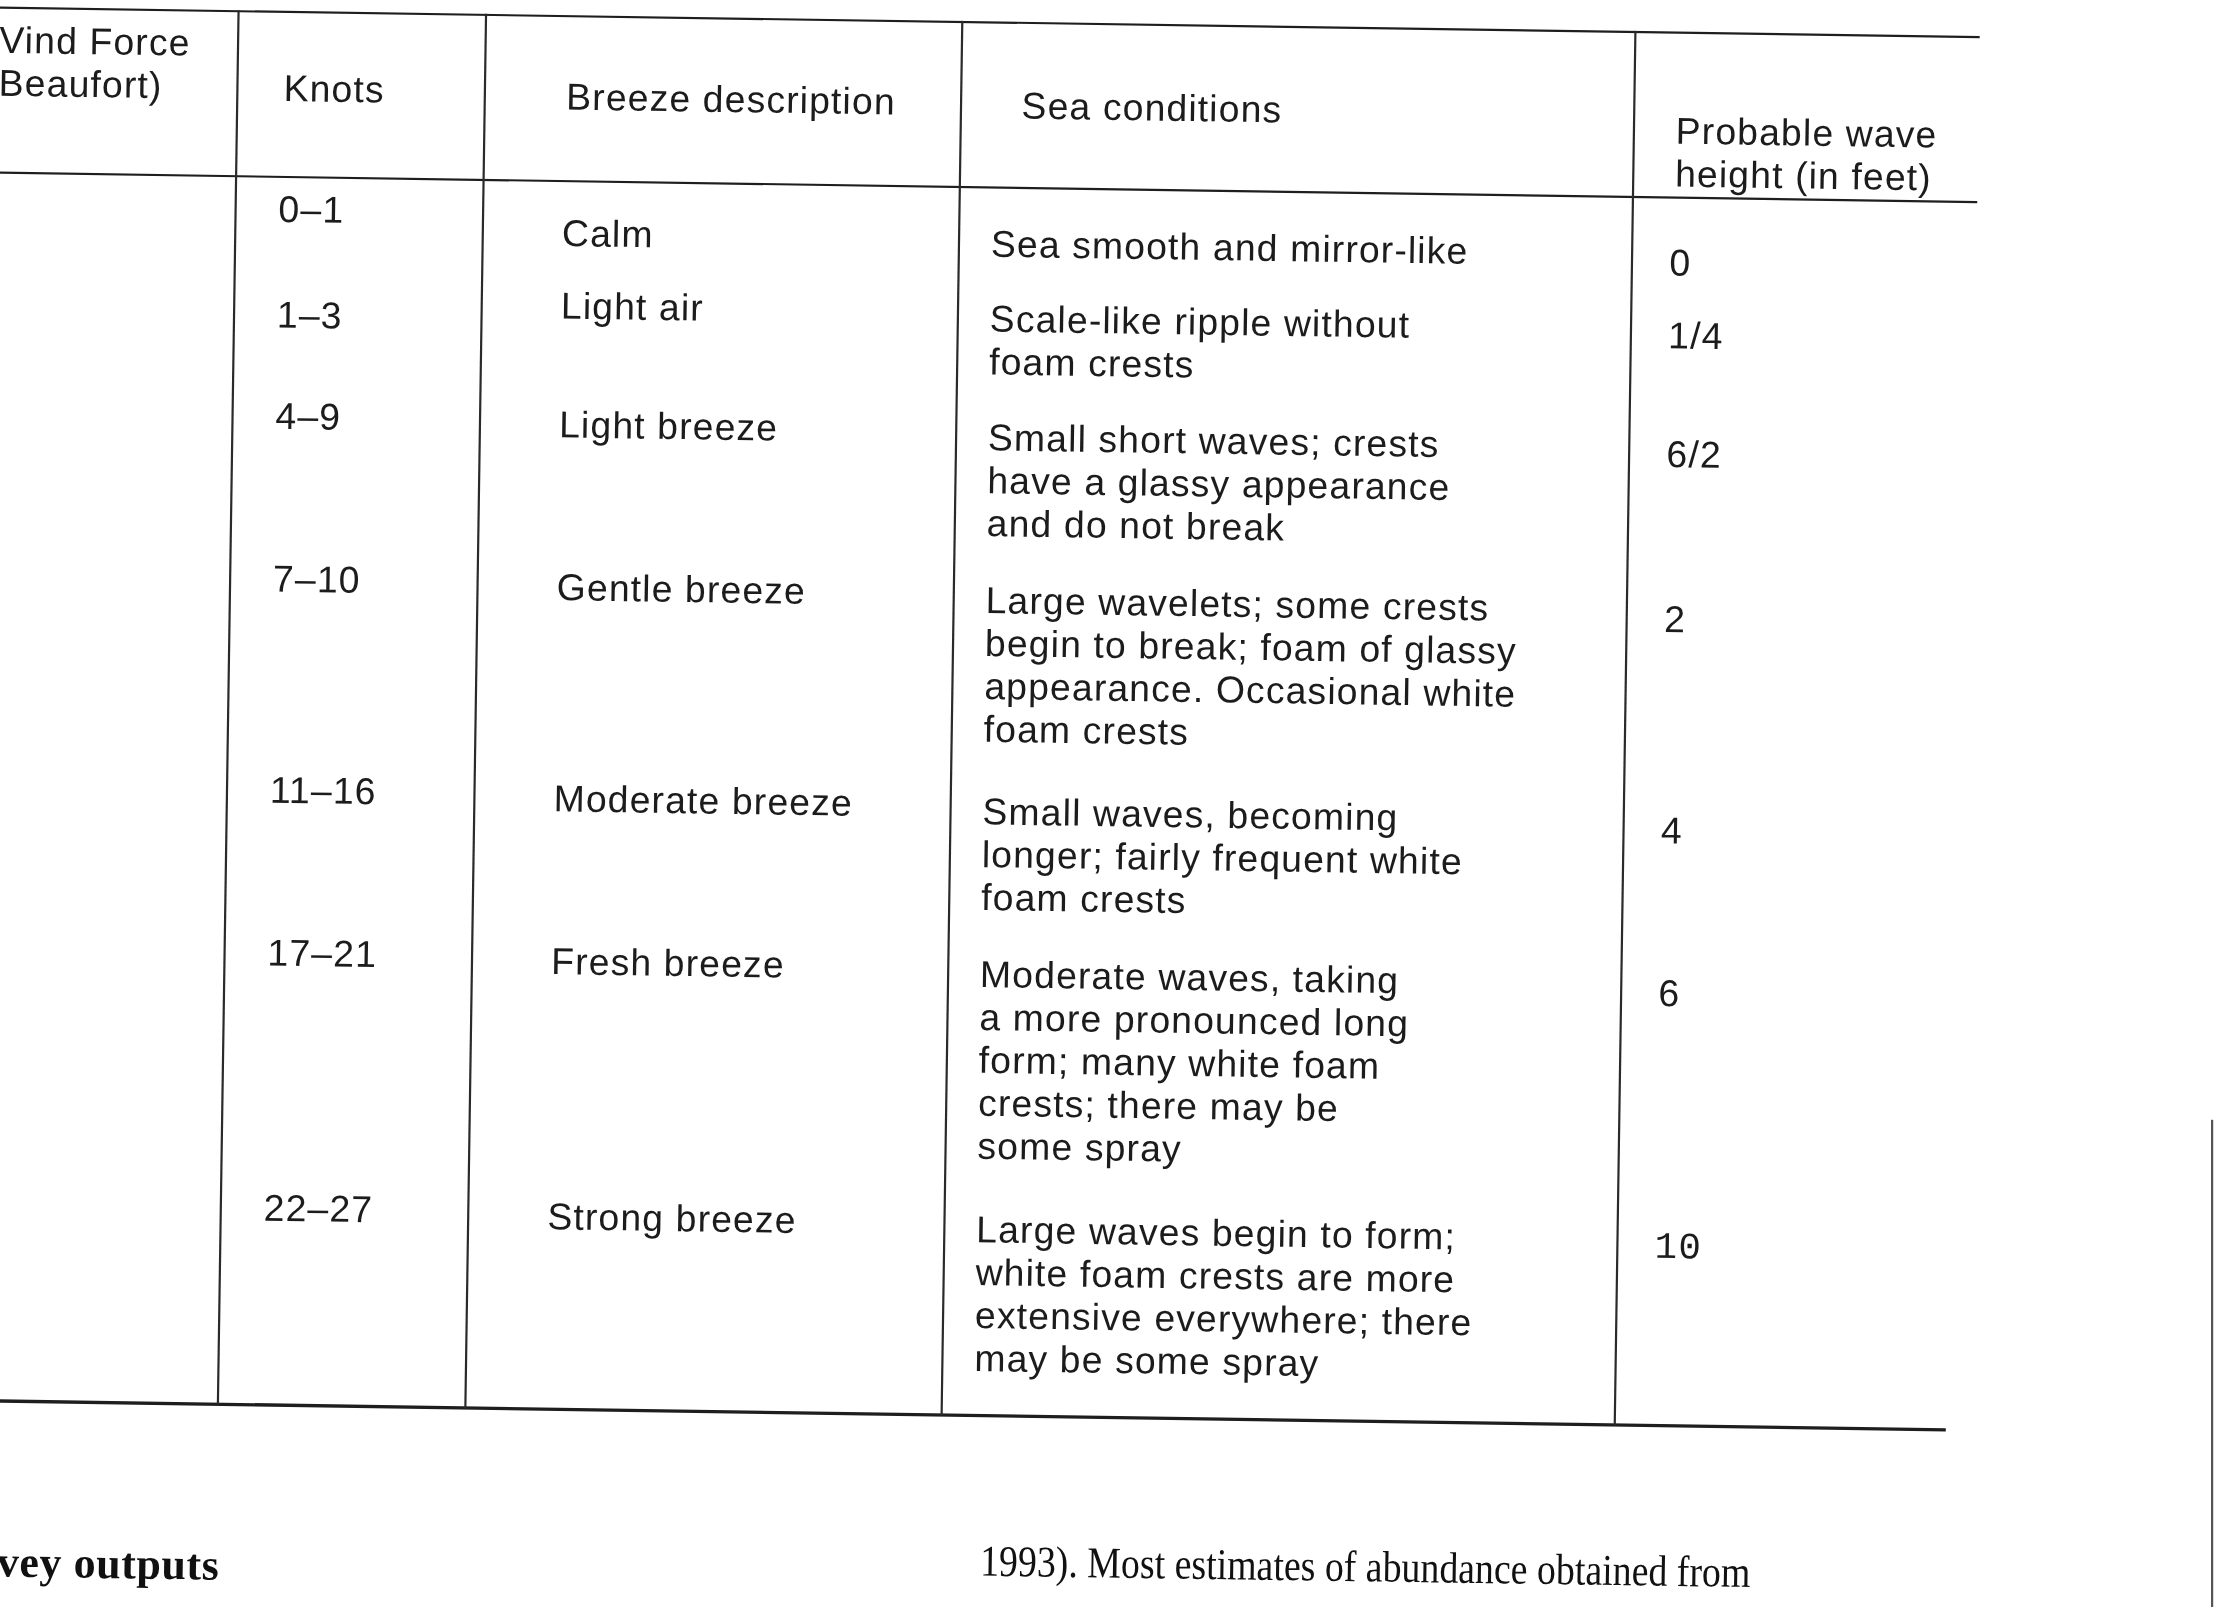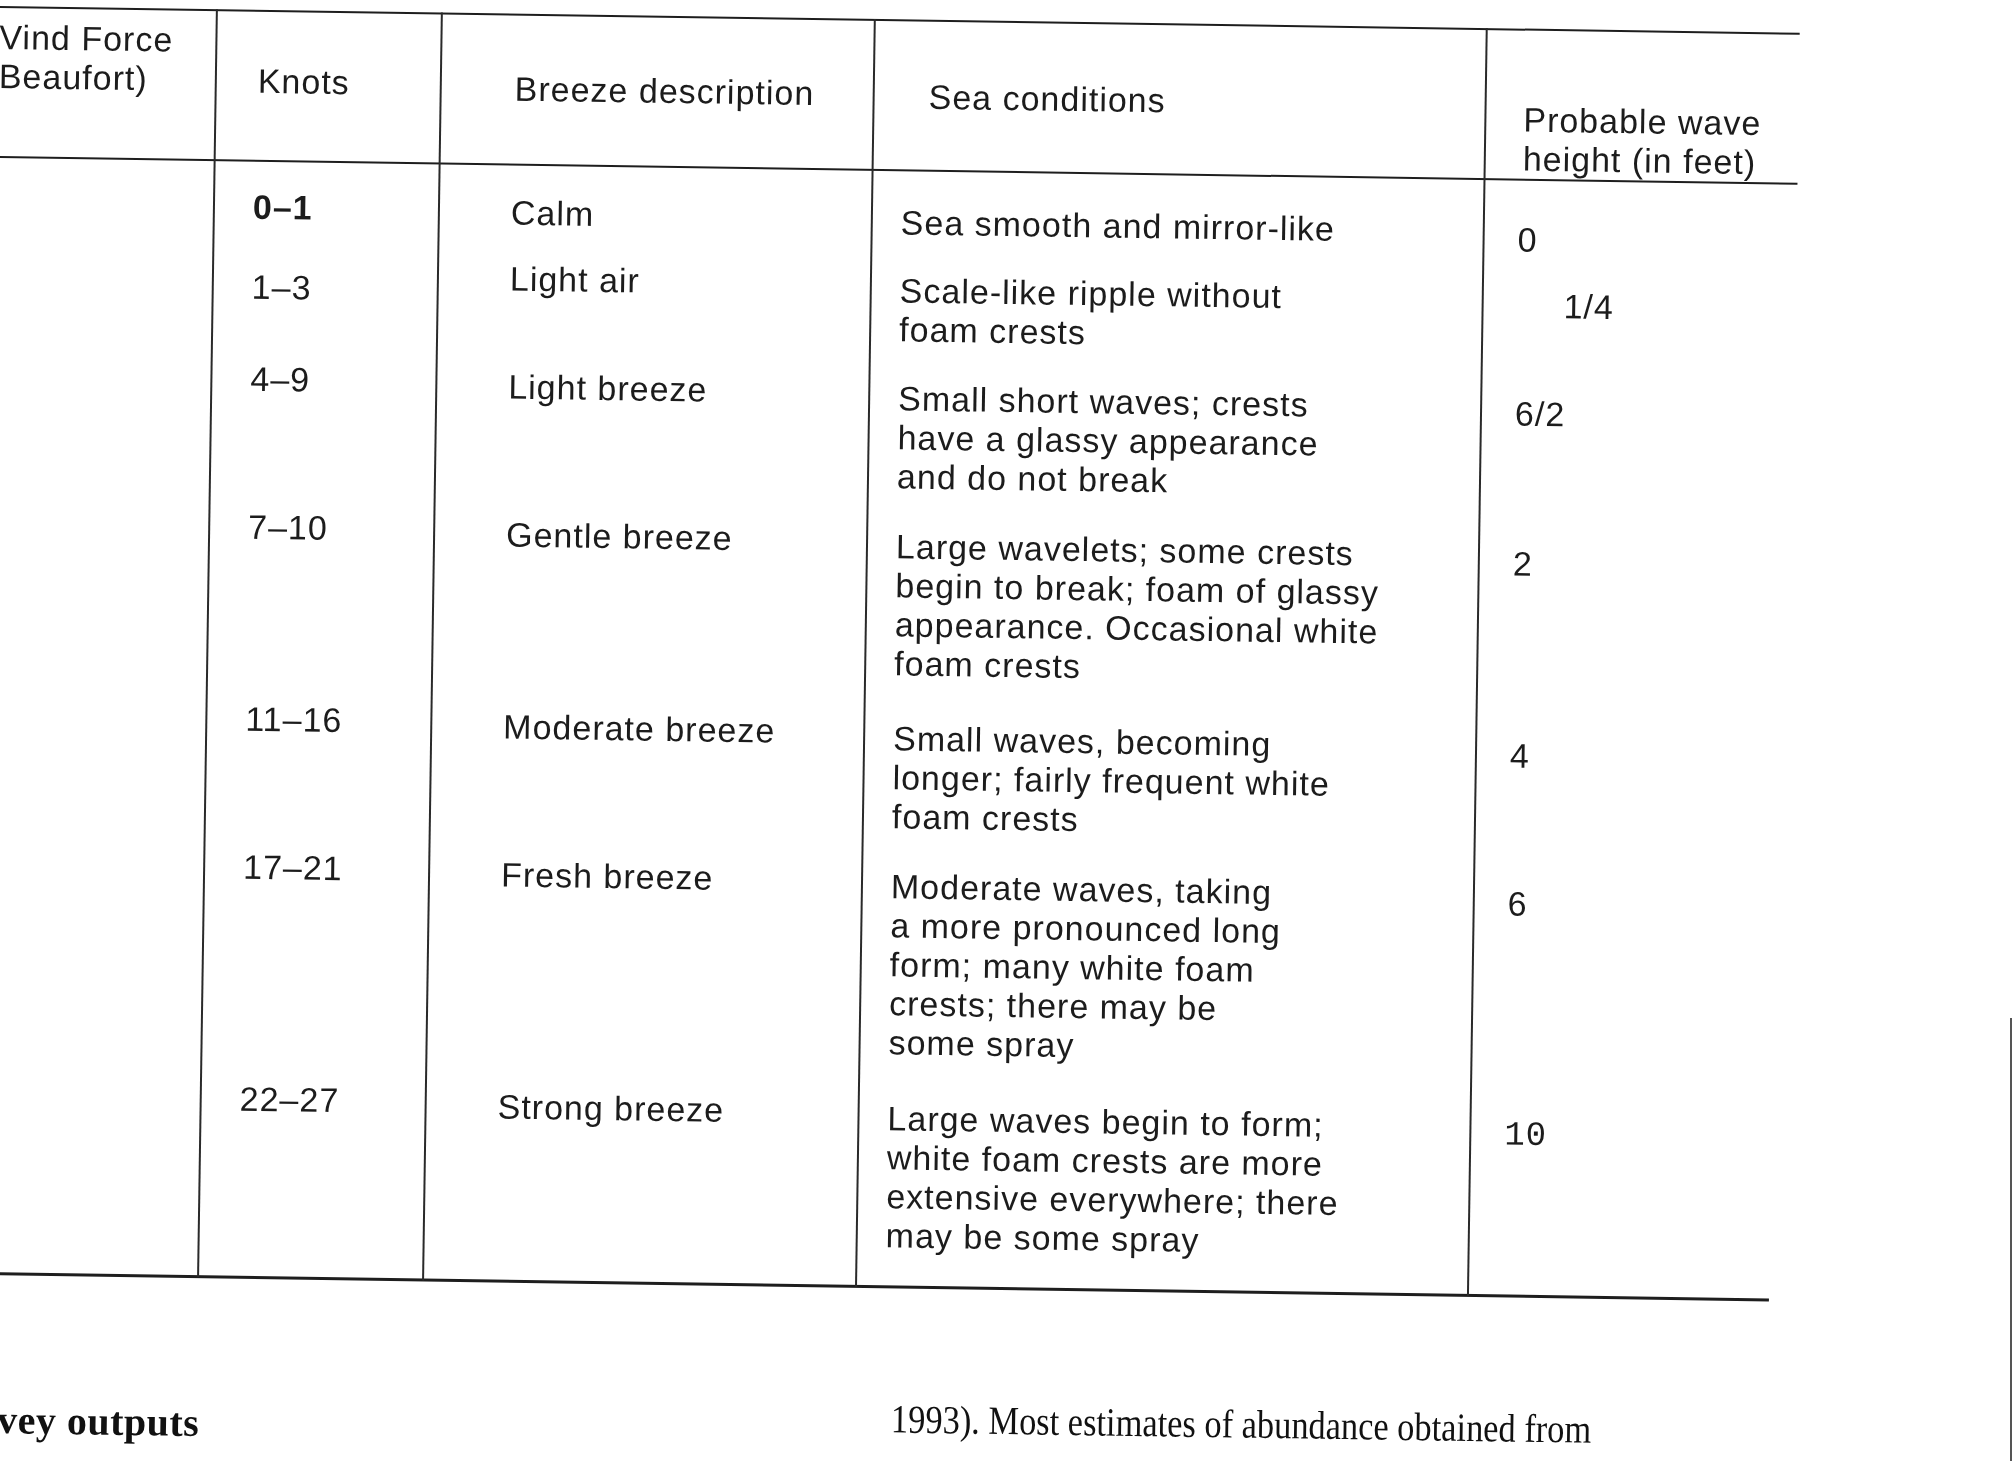--- a/index.html
+++ b/index.html
@@ -50,30 +50,30 @@
   <div class="vline" style="left:1486px; top:6px; height:1268px;"></div>
 
   <div class="cell" style="left:0; top:18px;">Vind Force
 Beaufort)</div>
   <div class="cell" style="left:259px; top:58px;">Knots</div>
   <div class="cell" style="left:516px; top:62px;">Breeze description</div>
   <div class="cell" style="left:930px; top:64px;">Sea conditions</div>
   <div class="cell" style="left:1525px; top:78px;">Probable wave
 height (in feet)</div>
 
-  <div class="cell" style="left:256px; top:184px;font-weight:bold;">0–1</div>
+  <div class="cell" style="left:256px; top:168px;">0–1</div>
   <div class="cell" style="left:514px; top:186px;">Calm</div>
   <div class="cell" style="left:904px; top:190px;">Sea smooth and mirror-like</div>
   <div class="cell" style="left:1521px; top:198px;">0</div>
 
   <div class="cell" style="left:256px; top:264px;">1–3</div>
   <div class="cell" style="left:514px; top:252px;">Light air</div>
   <div class="cell" style="left:904px; top:258px;">Scale-like ripple without
 foam crests</div>
-  <div class="cell" style="left:1521px; top:264px;margin-left:47px;">1/4</div>
+  <div class="cell" style="left:1521px; top:264px;">1/4</div>
 
   <div class="cell" style="left:256px; top:356px;">4–9</div>
   <div class="cell" style="left:514px; top:360px;">Light breeze</div>
   <div class="cell" style="left:904px; top:366px;">Small short waves; crests
 have a glassy appearance
 and do not break</div>
   <div class="cell" style="left:1521px; top:372px;">6/2</div>
 
   <div class="cell" style="left:256px; top:504px;">7–10</div>
   <div class="cell" style="left:514px; top:508px;">Gentle breeze</div>

